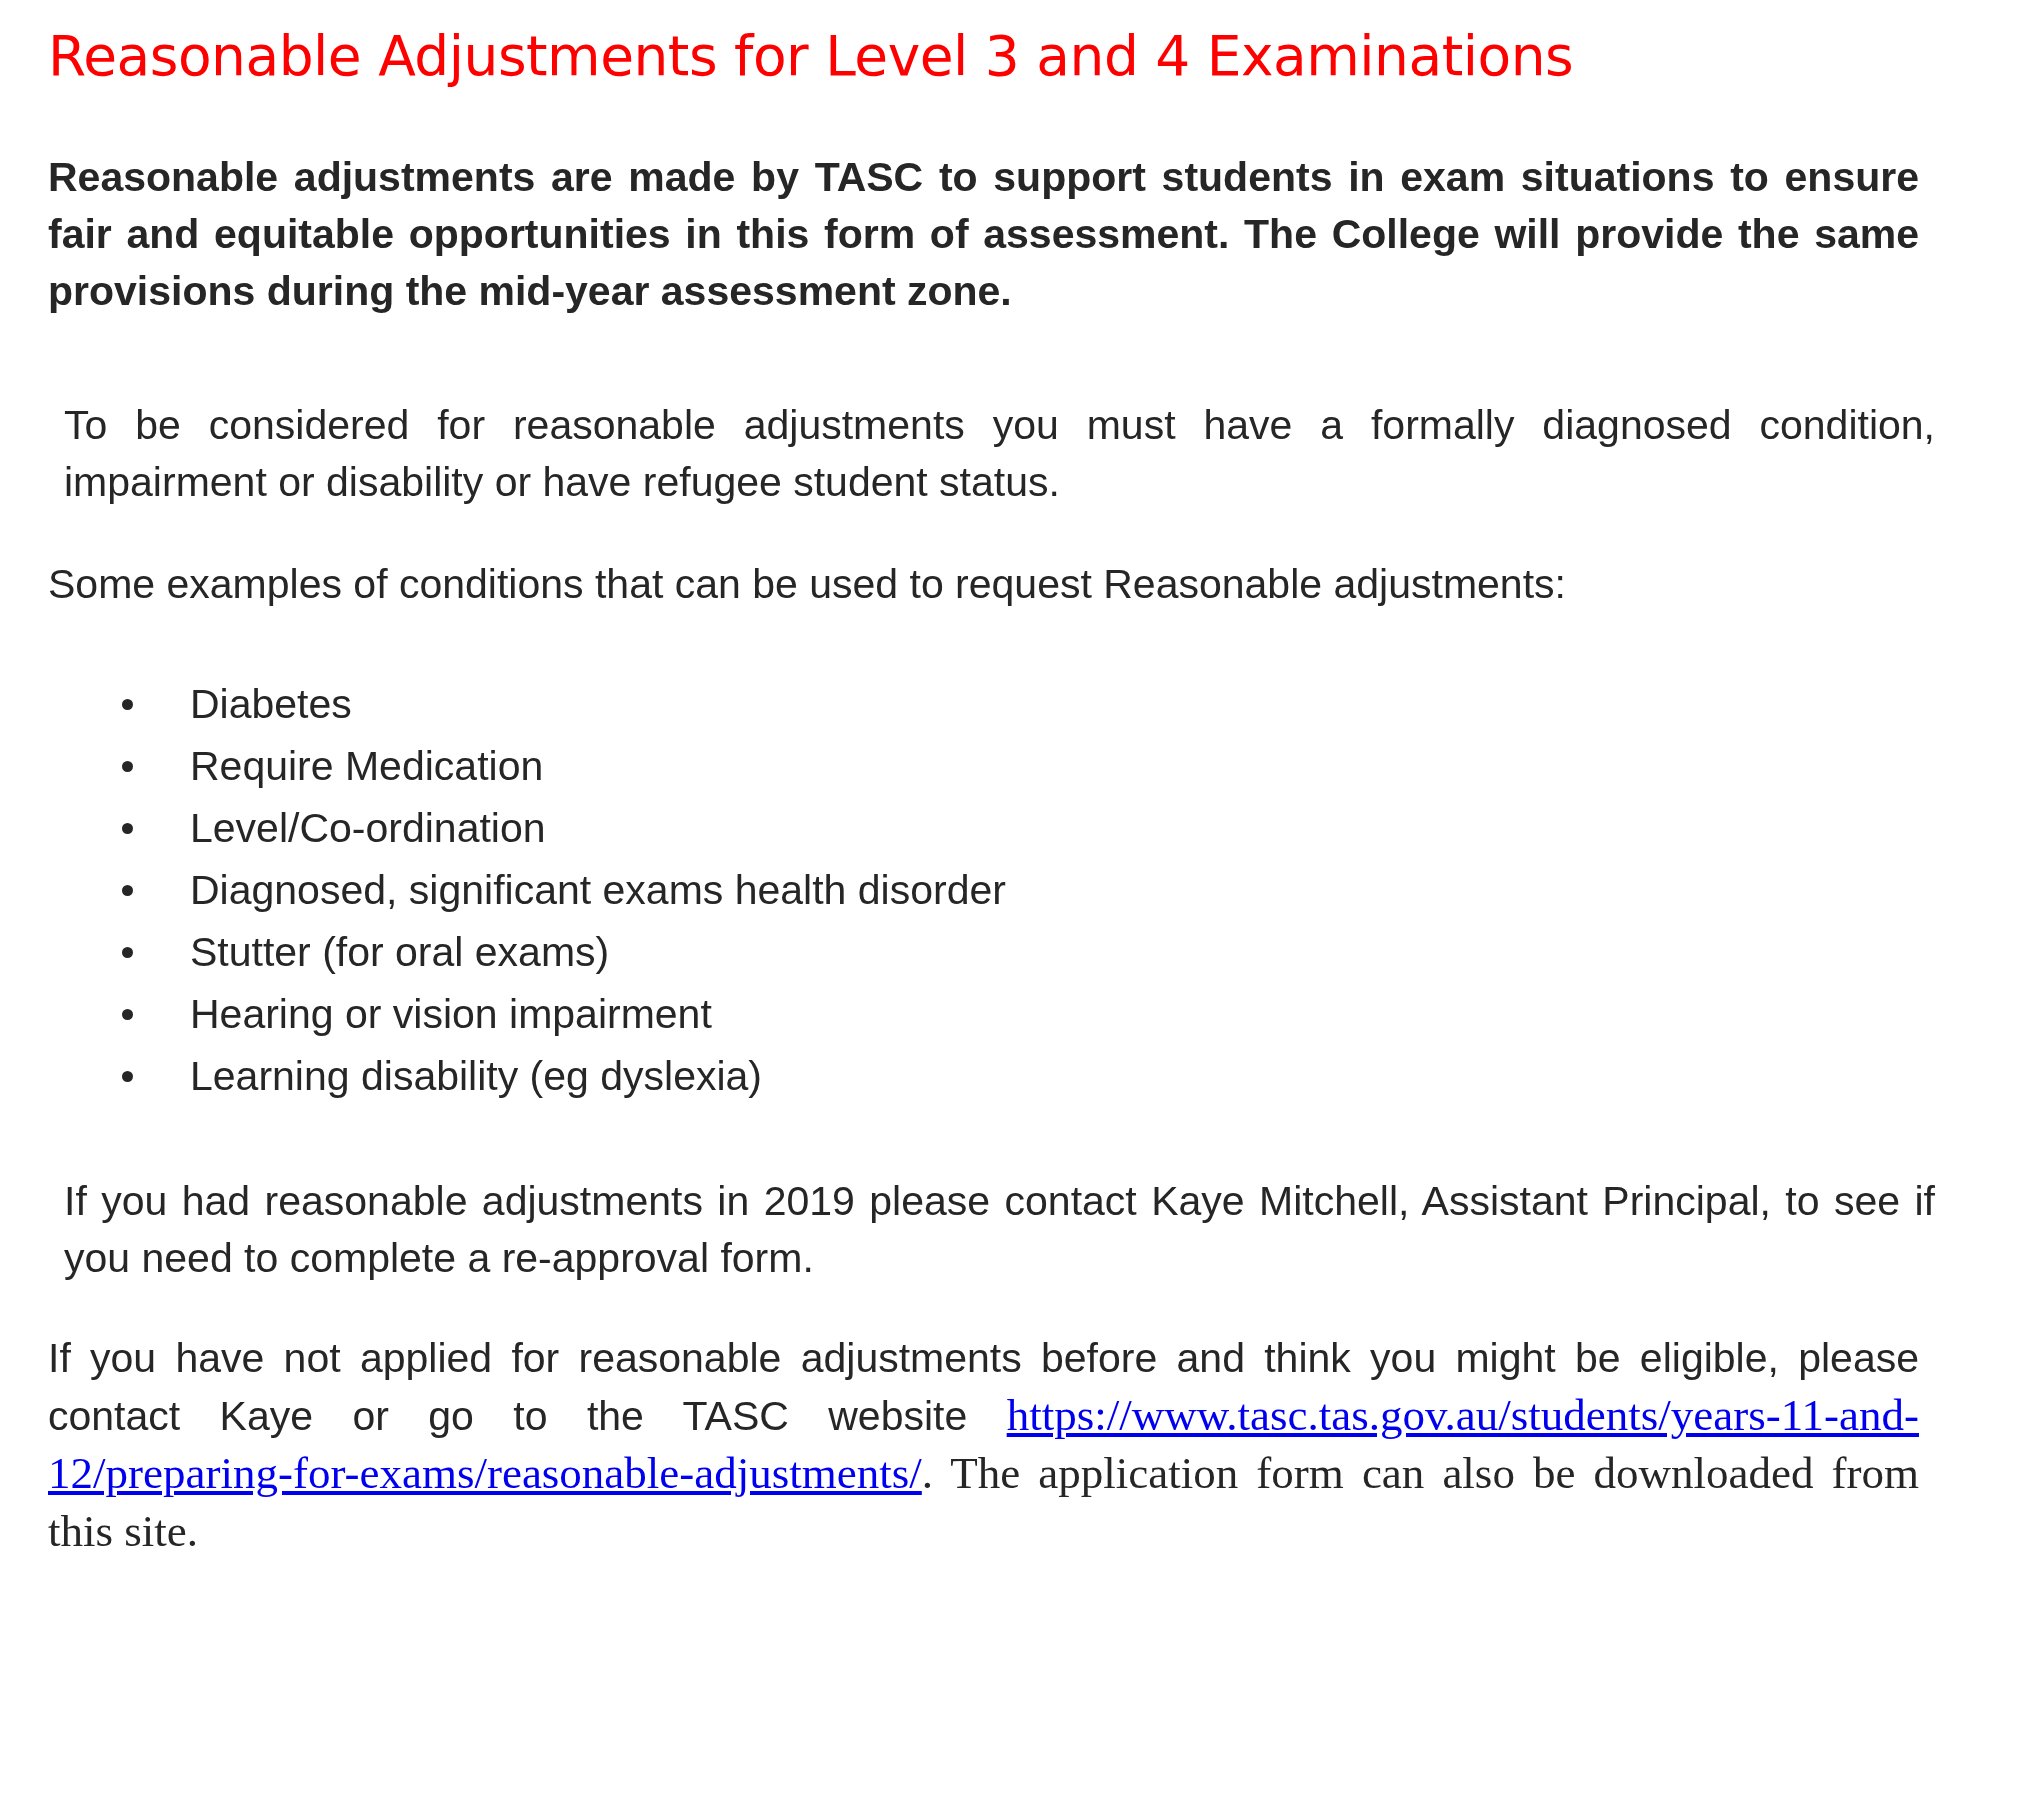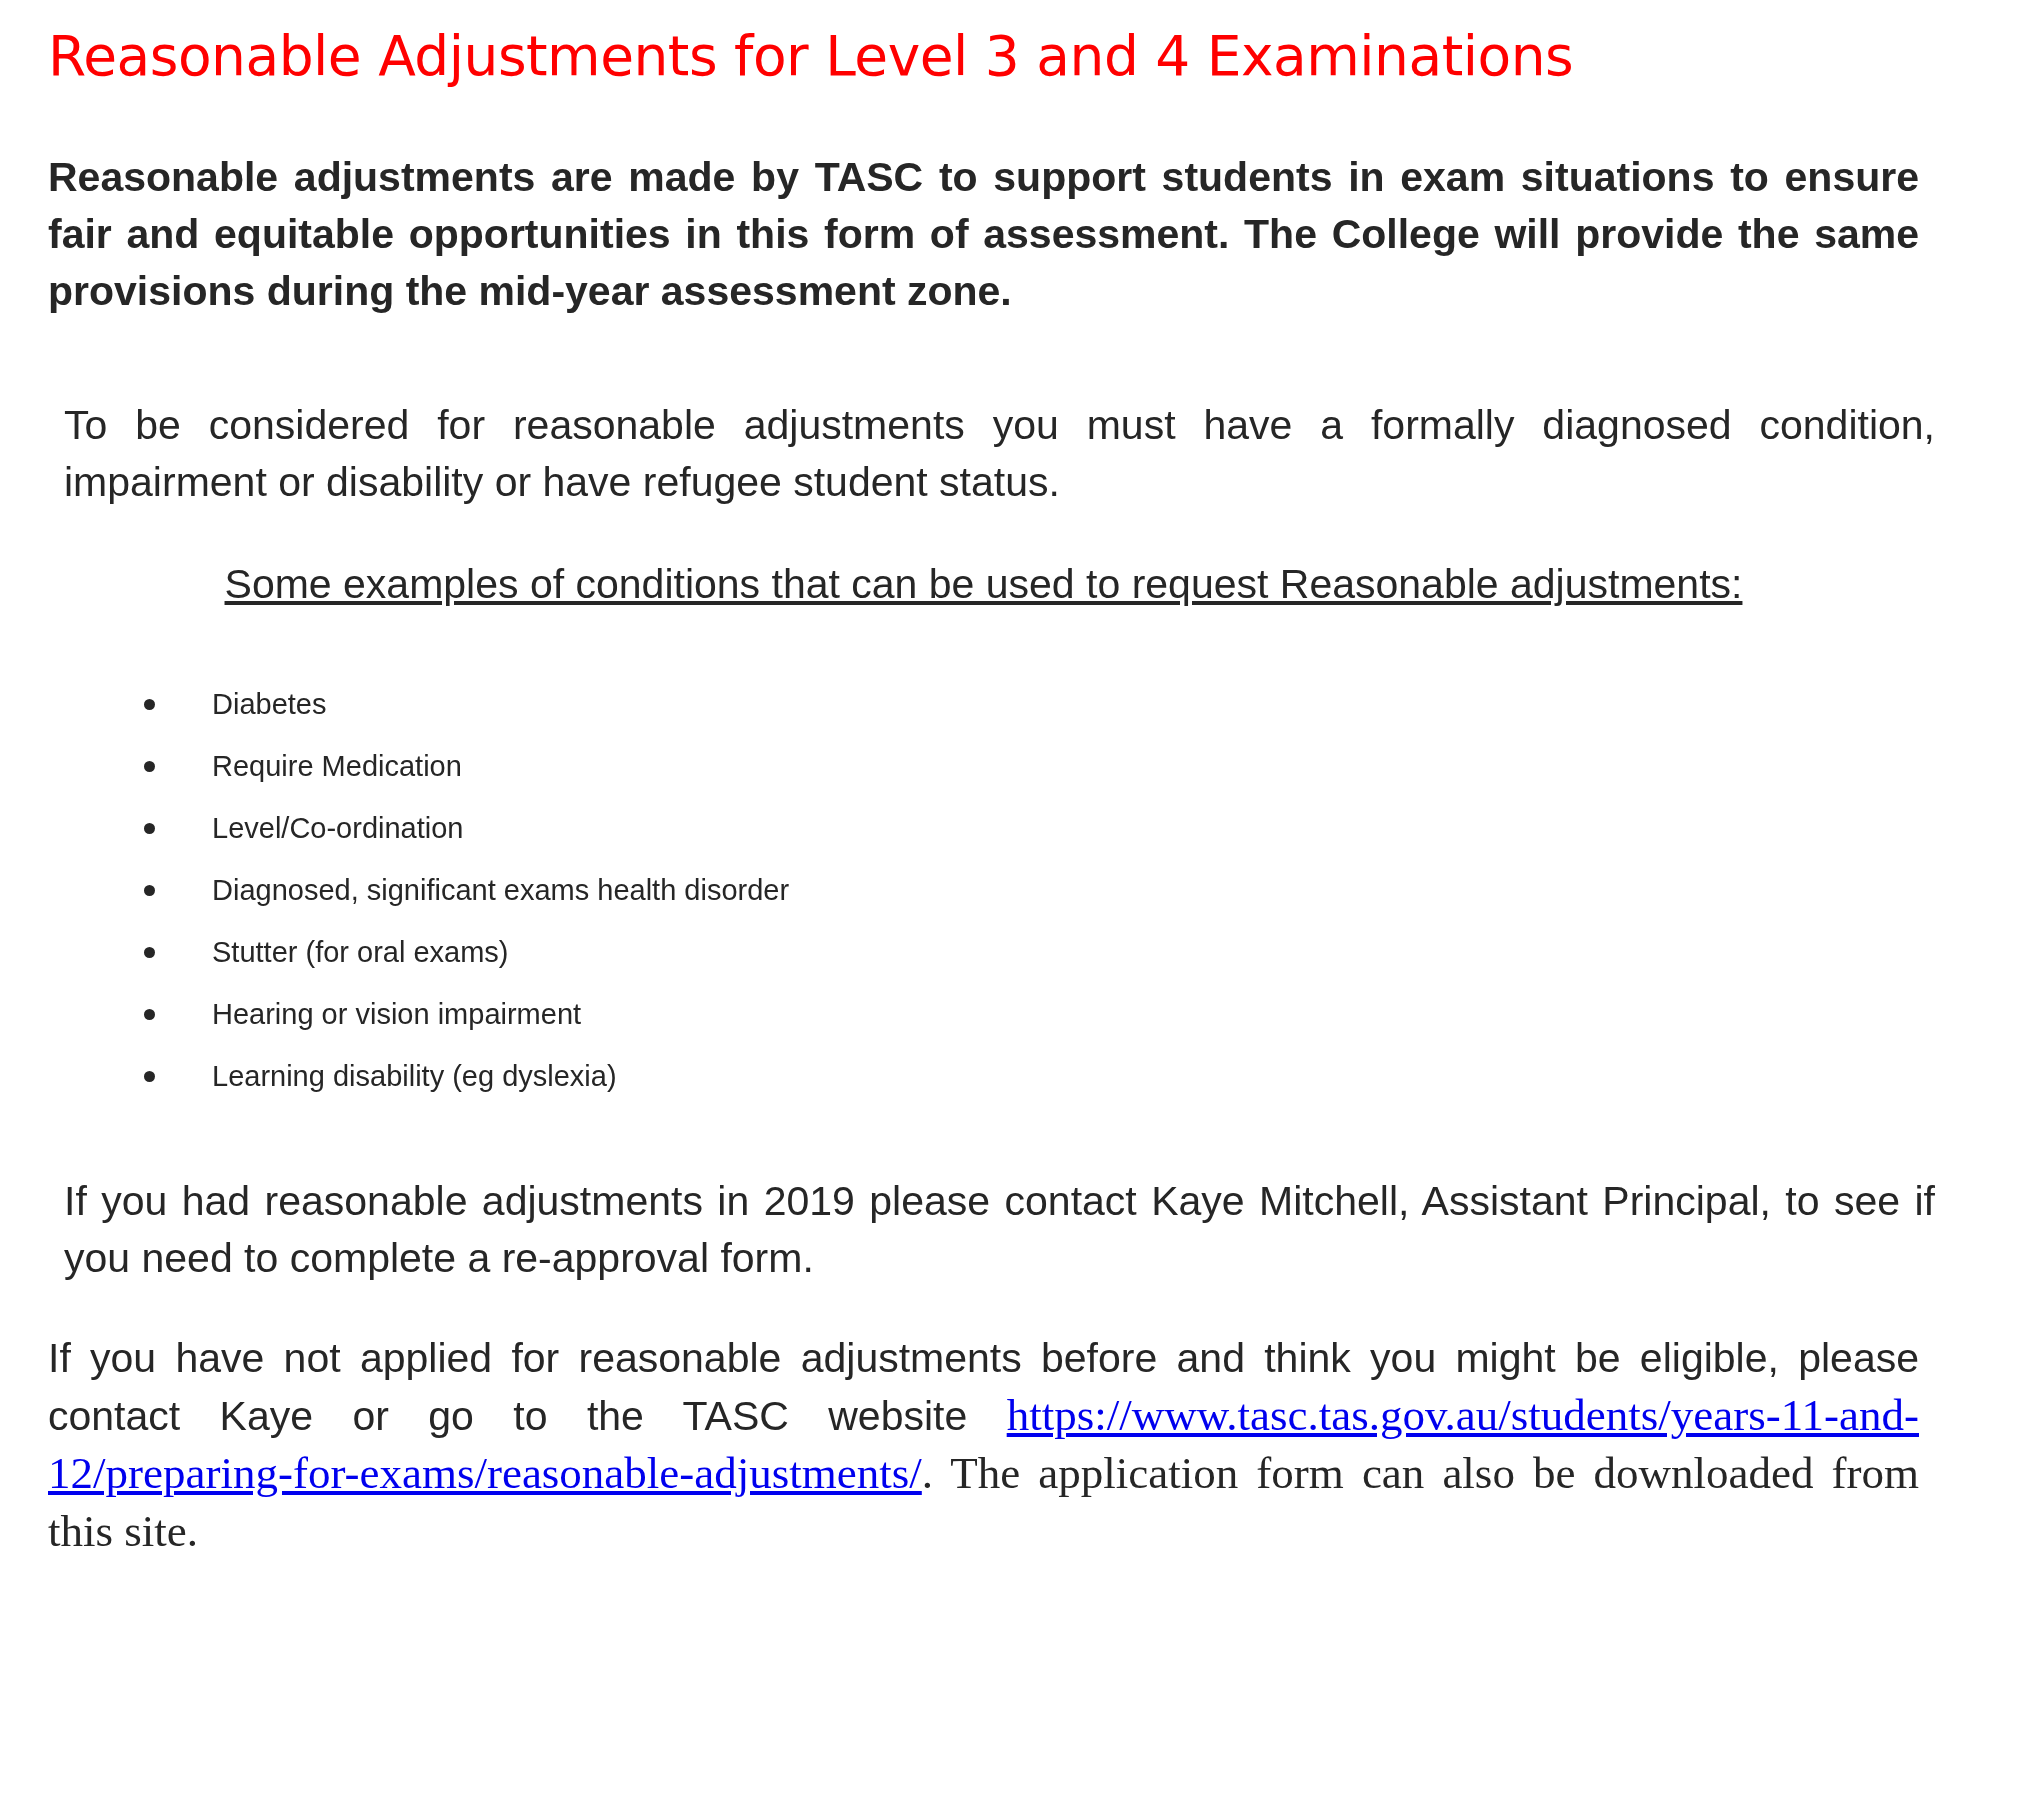--- a/index.html
+++ b/index.html
@@ -10,26 +10,26 @@
     font-family: "DejaVu Sans", sans-serif; font-weight: normal;
     font-size: 55px; line-height: 72px; color: #ff0000; white-space: nowrap;
     letter-spacing: -0.5px;
   }
   .para {
     position: absolute; left: 48px; width: 1871px;
     font-family: "Liberation Sans", sans-serif;
     font-size: 41px; line-height: 57px; color: #262626;
     text-align: justify;
   }
-  .para.left { text-align: center; text-decoration: underline; }
+  .para.left { text-align: left; }
   .serif { font-family: "Liberation Serif", serif; font-size: 45px; }
   a.link { color: #0000ee; text-decoration: underline; font-family: "Liberation Serif", serif; font-size: 45px; }
   .bullets {
-    position: absolute; left: 62px; top: 673px; margin: 0; padding: 0; list-style: none;
-    font-family: "Liberation Sans", sans-serif; font-size: 29px; color: #262626;
+    position: absolute; left: 40px; top: 673px; margin: 0; padding: 0; list-style: none;
+    font-family: "Liberation Sans", sans-serif; font-size: 41px; color: #262626;
   }
   .bullets li { position: relative; height: 62px; line-height: 62px; padding-left: 150px; white-space: nowrap; }
   .bullets .dot {
     position: absolute; left: 82px; top: 26px; width: 11px; height: 11px; border-radius: 50%; background: #262626;
   }
 </style>
 </head>
 <body>
 
 <div class="page">

